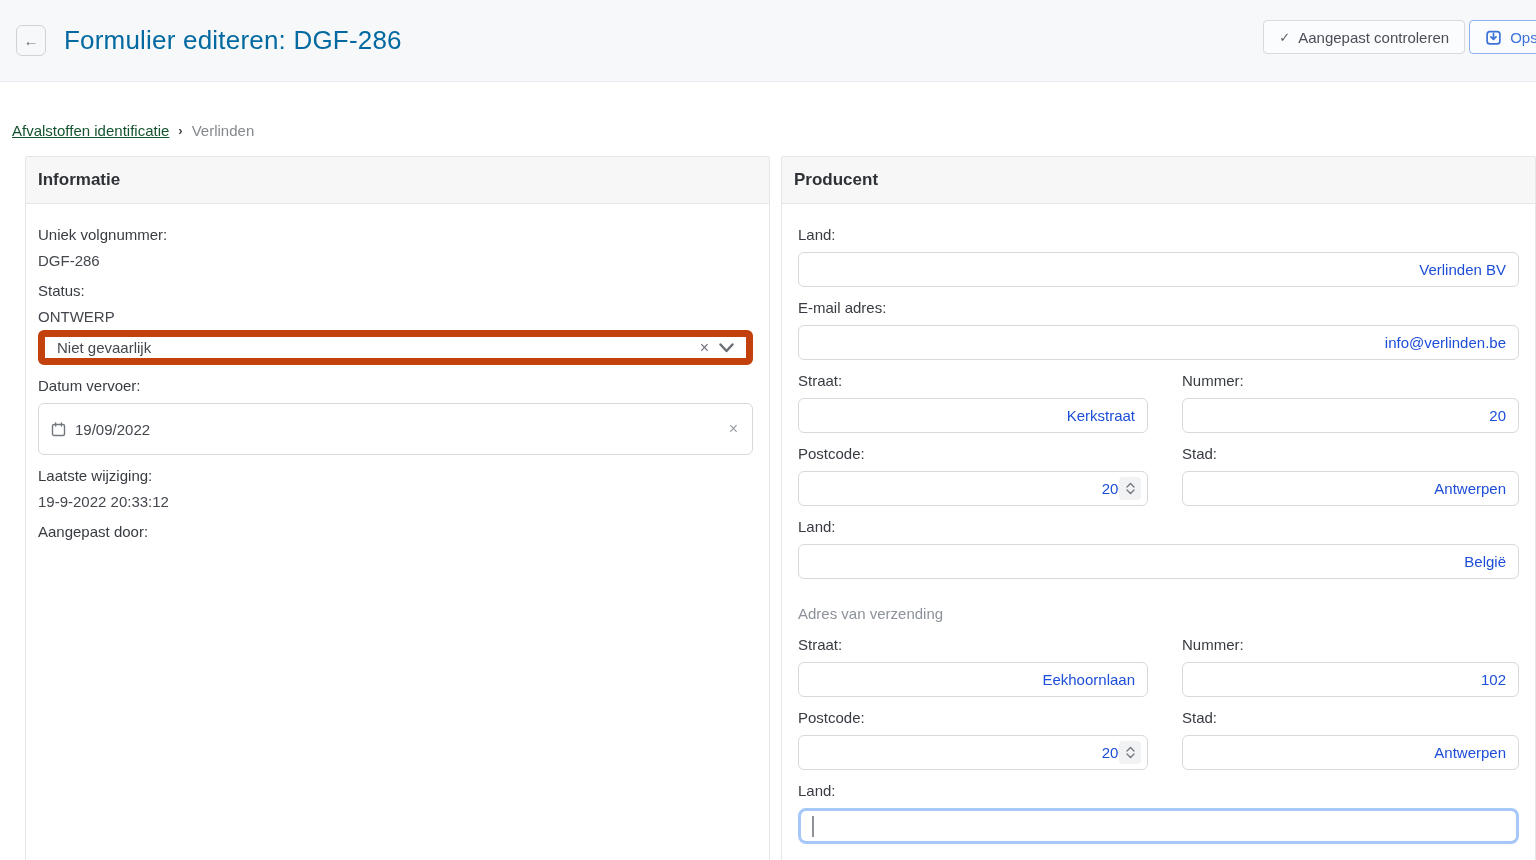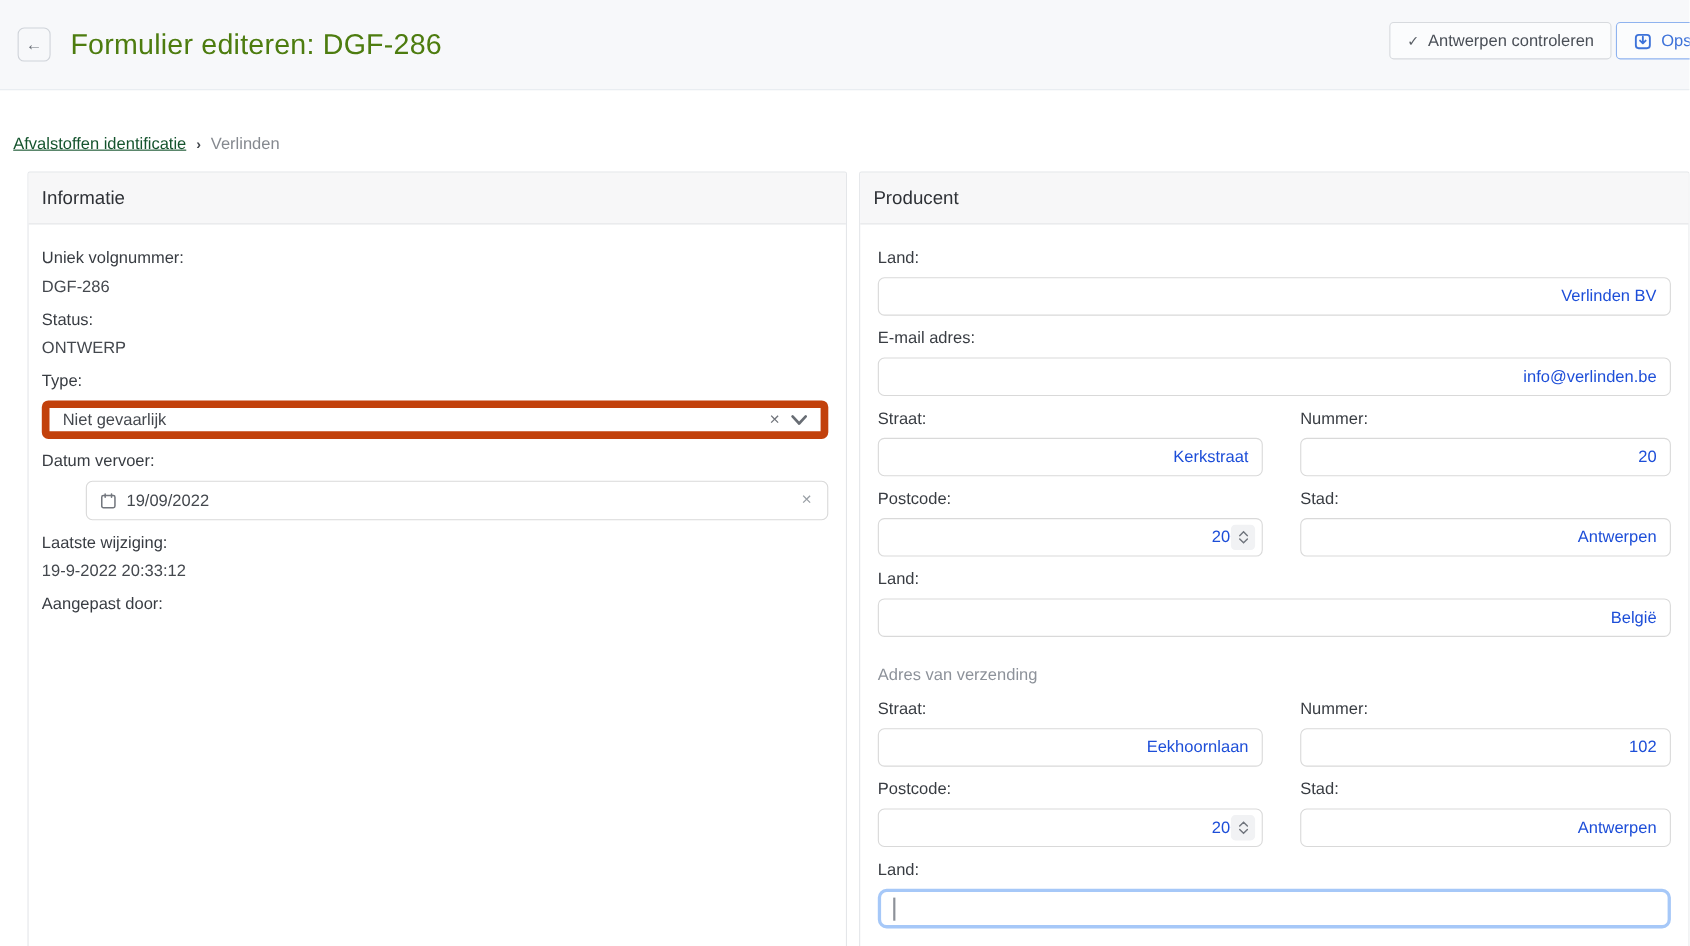--- a/index.html
+++ b/index.html
@@ -5,21 +5,21 @@
   * { margin:0; padding:0; box-sizing:border-box; }
   html,body { width:1536px; height:860px; overflow:hidden; background:#fff;
     font-family:"Liberation Sans", sans-serif; color:#3a3e44; }
 
   
   .topbar { position:relative; height:82px; background:#f7f8fa;
     border-bottom:1px solid #e7ebf0; display:flex; align-items:center; padding:0 0 0 16px; }
   .back-btn { width:30px; height:31px; border:1px solid #cfd3d9; border-radius:6px;
     background:#f7f8fa; color:#6c7179; font-size:15px; line-height:28px; text-align:center;
     cursor:pointer; }
-  .page-title { margin-left:18px; font-size:26px; color:#4d7c0f; font-weight:400;
+  .page-title { margin-left:18px; font-size:26px; color:#0369a1; font-weight:400;
     letter-spacing:.2px; }
   .top-actions { position:absolute; right:-46px; top:20px; display:flex; gap:4px; }
   .btn { height:34px; display:inline-flex; align-items:center; gap:8px;
     padding:0 15px; border-radius:4px; font-size:15px; cursor:pointer; background:#fbfcfd; }
   .btn-default { border:1px solid #d7dade; color:#4a4f57; }
   .btn-default .chk { color:#5a5f66; font-size:13px; }
   .btn-primary-outline { border:1px solid #8fb3ef; color:#3d72d9; }
   .btn-primary-outline svg { display:block; }
 
   
@@ -27,21 +27,21 @@
   .crumb-link { color:#14532d; text-decoration:underline; cursor:pointer; }
   .crumb-sep { color:#41454b; font-size:13px; font-weight:bold; }
   .crumb-current { color:#85898f; }
 
   
   .main { margin-top:17px; padding-left:25px; display:grid;
     grid-template-columns:745px 755px; gap:11px; align-items:stretch; }
   .panel { border:1px solid #e4e6e9; border-radius:2px; background:#fff; }
   .panel-header { background:#f7f7f8; border-bottom:1px solid #e4e6e9;
     padding:13px 12px; font-size:17px; color:#2e3136; display:flex;
-    align-items:center; justify-content:space-between; }
+    align-items:center; justify-content:space-between;font-weight:bold; }
   .panel-body { padding:10px 16px 20px 12px; }
   .panel-right .panel-body { padding:10px 16px 20px 16px; }
 
   .flabel { display:block; font-size:15px; color:#383c42; margin:12px 0 9px; }
   .fvalue { font-size:15px; color:#44484e; margin-bottom:4px; min-height:18px; }
   .sub-title { font-size:15px; color:#8d929a; margin:26px 0 2px; }
 
   .inp { width:100%; height:35px; border:1px solid #d9d9d9; border-radius:6px;
     padding:0 12px; font-size:15px; color:#1d4ed8; background:#fff;
     font-family:"Liberation Sans", sans-serif; outline:none;text-align:right; }
@@ -55,42 +55,42 @@
   
   .select { height:35px; border:7px solid #c2410c; border-radius:6px; background:#fff;
     display:flex; align-items:center; padding:0 12px; font-size:15px; color:#44484e;
     cursor:pointer; }
   .select .sel-text { flex:1; }
   .icon-x { color:#70747b; font-size:16px; line-height:1; cursor:pointer; padding:0 2px; }
   .icon-x.light { color:#9aa0a6; }
   .select .chev { margin-left:8px; display:flex; align-items:center; cursor:pointer; }
 
   
-  .date-ctl { height:36px; border:1px solid #d9d9d9; border-radius:6px; background:#fff;
-    display:flex; align-items:center; padding:2px 12px; font-size:15px; color:#44484e;margin-left:40px; }
+  .date-ctl { height:52px; border:1px solid #d9d9d9; border-radius:6px; background:#fff;
+    display:flex; align-items:center; padding:2px 12px; font-size:15px; color:#44484e; }
   .date-ctl .cal { margin-right:9px; display:flex; }
   .date-ctl .dtext { flex:1; }
 
   
   .inp-focused { height:36px; border:3px solid #a6c8f8; border-radius:8px;
     display:flex; align-items:center; padding:0 11px; background:#fff; }
   .caret { width:2px; height:21px; background:#8d9199; }
 
   .row2 { display:grid; grid-template-columns:350px 1fr; column-gap:34px; }
 </style>
 </head>
 <body>
 
 <div class="topbar">
   <button class="back-btn">←</button>
   <div class="page-title">Formulier editeren: DGF-286</div>
   <div class="top-actions">
     <button class="btn btn-default">
       <span class="chk">✓</span>
-      <span>Antwerpen controleren</span>
+      <span>Aangepast controleren</span>
     </button>
     <button class="btn btn-primary-outline">
       <span>
         <svg width="17" height="17" viewBox="0 0 16 16" fill="none">
           <rect x="2" y="2.5" width="12" height="11.5" rx="2.5" stroke="#3d72d9" stroke-width="1.6"></rect>
           <path d="M8 4.2 V9.6 M5.6 7.4 L8 9.8 L10.4 7.4" stroke="#3d72d9" stroke-width="1.6" stroke-linecap="round" stroke-linejoin="round"></path>
         </svg>
       </span>
       <span>Opslaan</span>
     </button>
@@ -110,21 +110,20 @@
       <span>Informatie</span>
     </div>
     <div class="panel-body">
 
       <label class="flabel">Uniek volgnummer:</label>
       <div class="fvalue">DGF-286</div>
 
       <label class="flabel">Status:</label>
       <div class="fvalue">ONTWERP</div>
 
-      <label class="flabel">Type:</label>
       <div class="select">
         <span class="sel-text">Niet gevaarlijk</span>
         <span class="icon-x">×</span>
         <span class="chev">
           <svg width="15" height="10" viewBox="0 0 15 10">
             <path d="M1.5 1.5 L7.5 8 L13.5 1.5" stroke="#686d74" stroke-width="2.4" fill="none" stroke-linecap="round" stroke-linejoin="round"></path>
           </svg>
         </span>
       </div>
 

